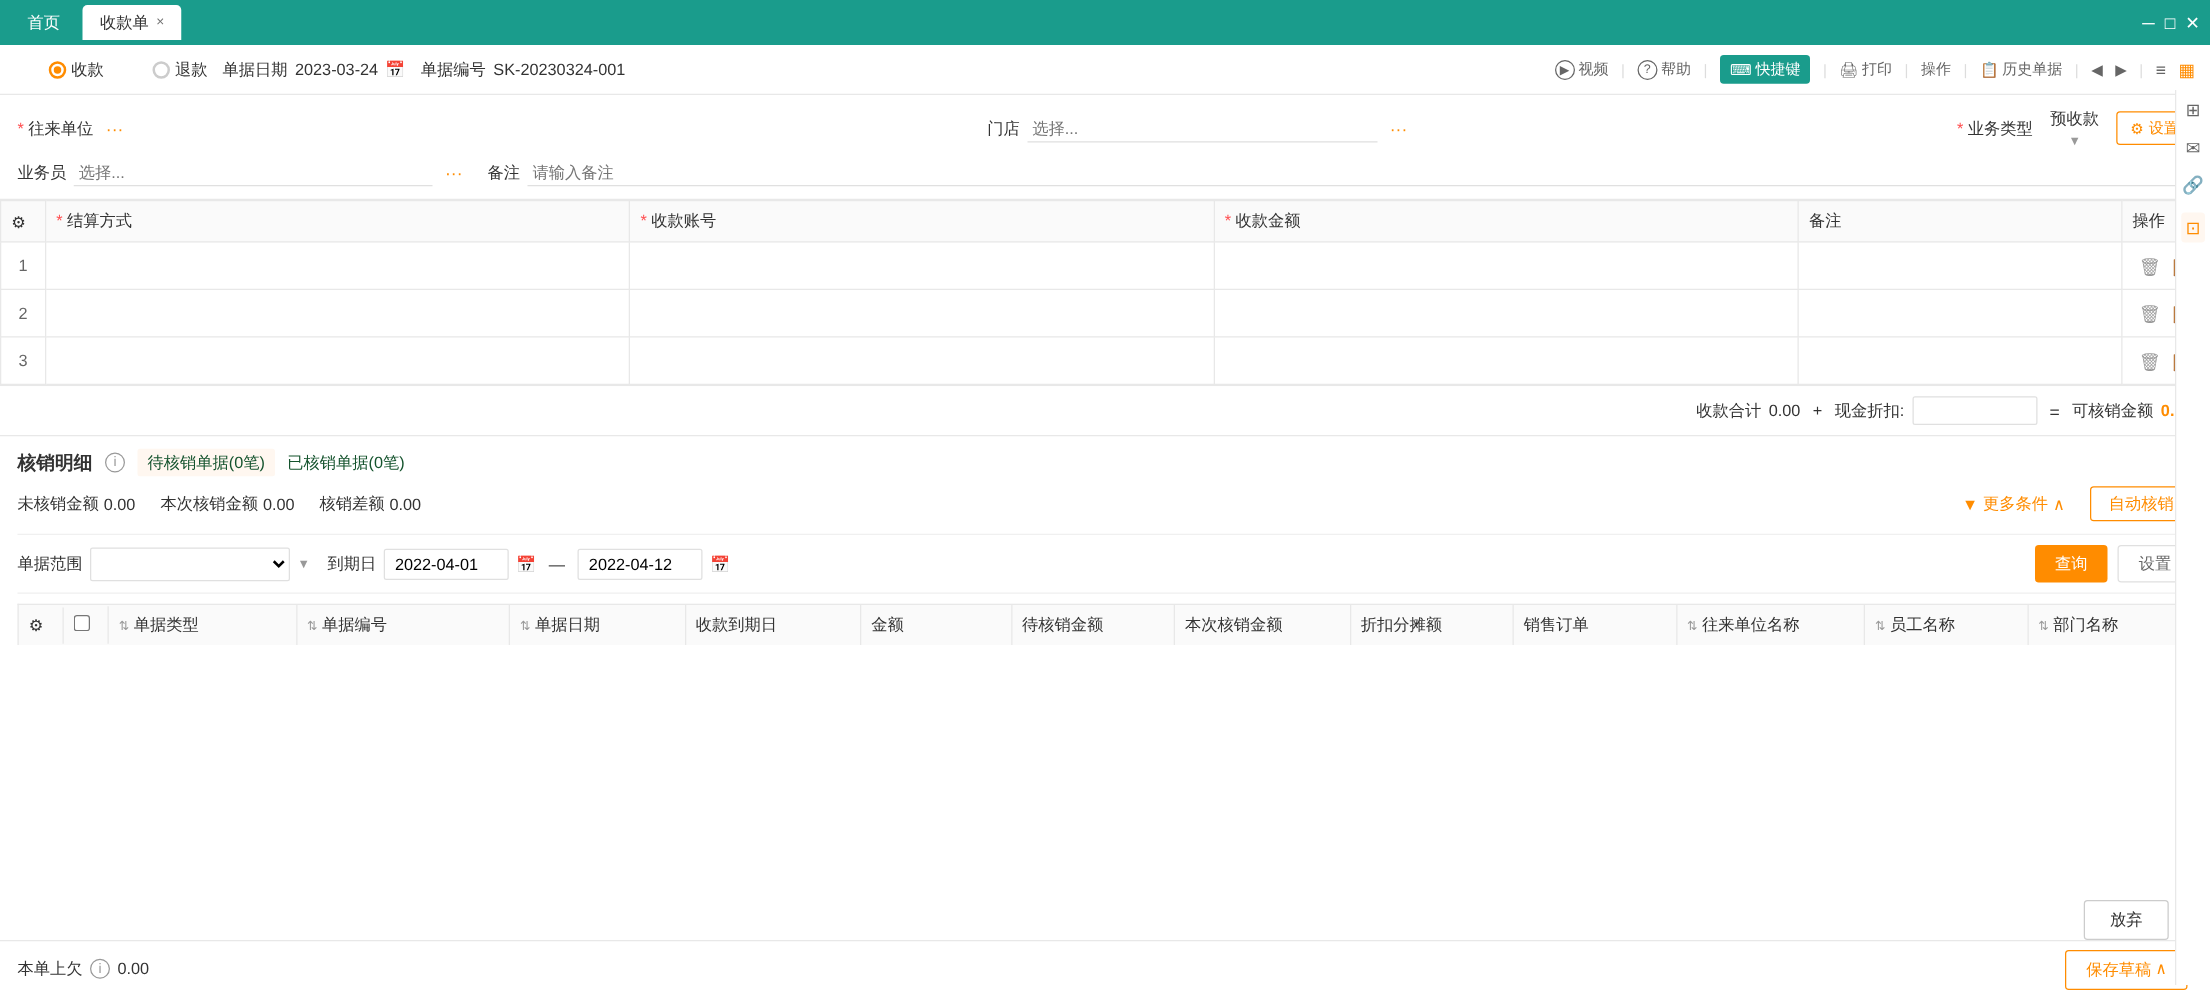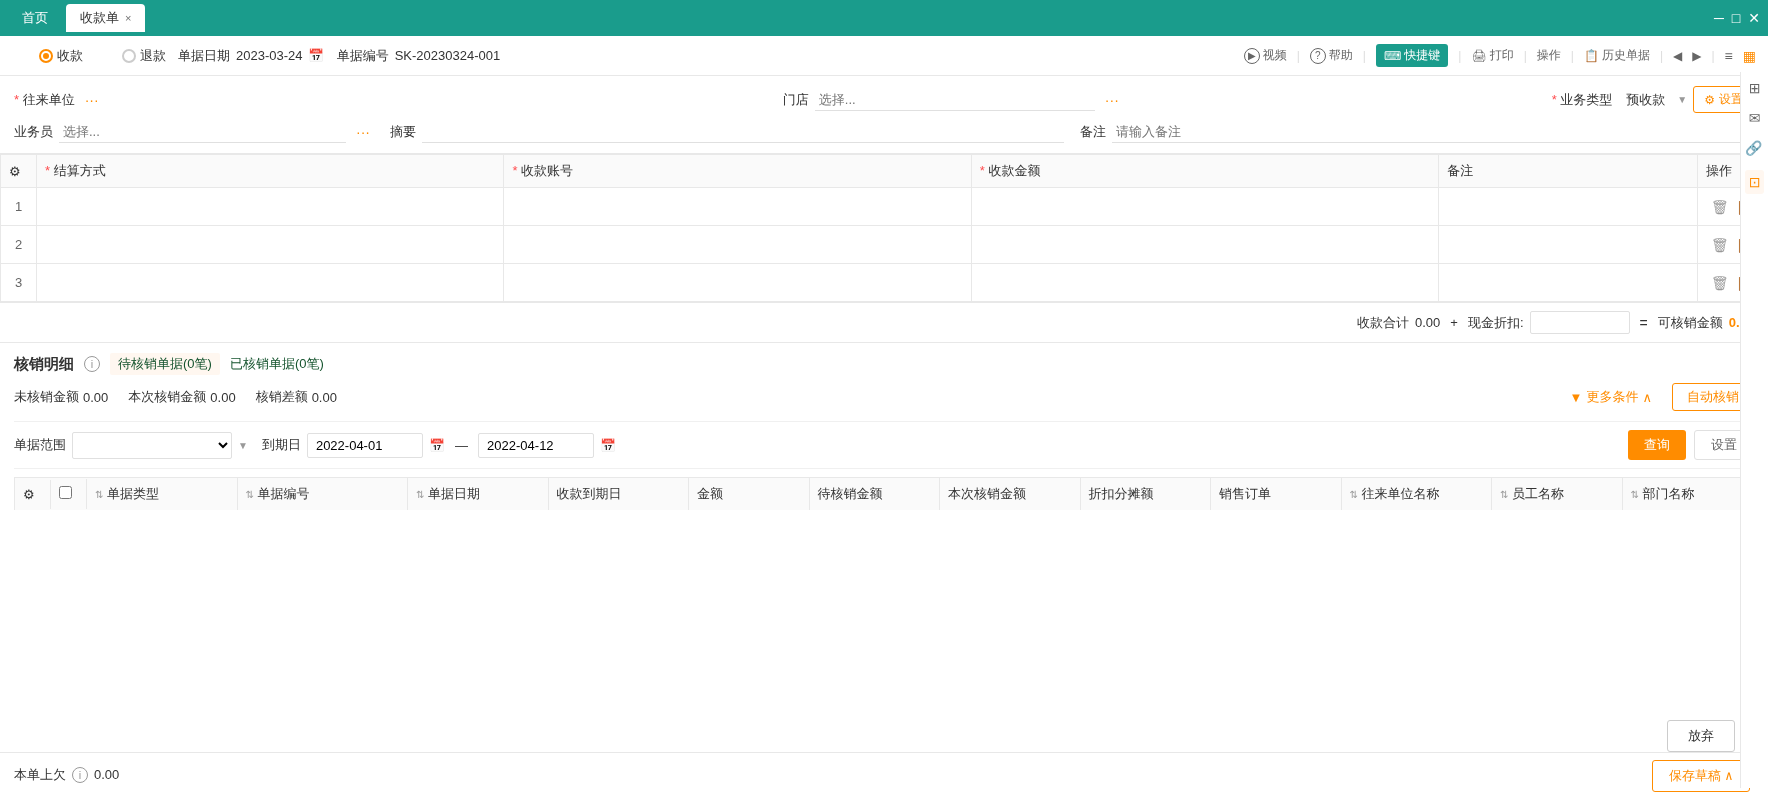--- a/index.html
+++ b/index.html
@@ -178,20 +178,21 @@
     .more-btn {
       color: #ff8c00;
       cursor: pointer;
       font-size: 14px;
       padding: 0 4px;
     }
     .select-field {
       display: flex;
       align-items: center;
       gap: 4px;
+      flex-direction: column;
     }
     .dropdown-arrow {
       color: #999;
       font-size: 10px;
     }
     .setting-btn {
       display: flex;
       align-items: center;
       gap: 4px;
       border: 1px solid #ff8c00;
@@ -375,21 +376,21 @@
       border-radius: 2px;
       font-size: 13px;
       min-width: 160px;
       background: #fff;
     }
     .filter-date-input {
       border: 1px solid #e0e0e0;
       padding: 4px 8px;
       border-radius: 2px;
       font-size: 13px;
-      width: 116px;
+      width: 100px;
       background: #fff;
     }
     .date-icon {
       cursor: pointer;
       color: #999;
     }
     .date-separator {
       color: #333;
       margin: 0 4px;
     }
@@ -630,24 +631,20 @@
           <span>⚙</span>
           <span>设置</span>
         </div>
       </div>
     </div>
     <div class="form-row">
       <div class="form-field" style="max-width: 360px;">
         <span class="form-label">业务员</span>
         <input class="form-input" type="text" placeholder="选择..." style="">
         <span class="more-btn">···</span>
-      </div>
-      <div class="form-field">
-        <span class="form-label">摘要</span>
-        <input class="form-input" type="text" style="min-width: 300px;">
       </div>
       <div class="form-field">
         <span class="form-label">备注</span>
         <input class="form-input" type="text" style="min-width: 200px;" placeholder="请输入备注">
       </div>
     </div>
   </div>
 
   <div class="table-section">
     <table class="data-table">

